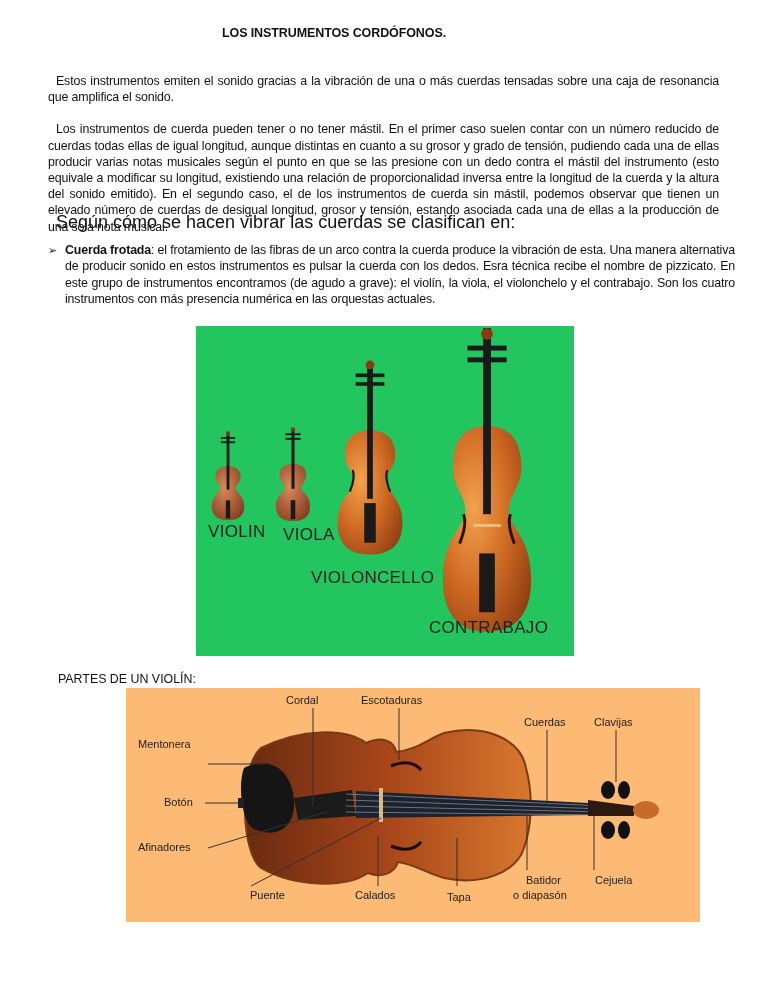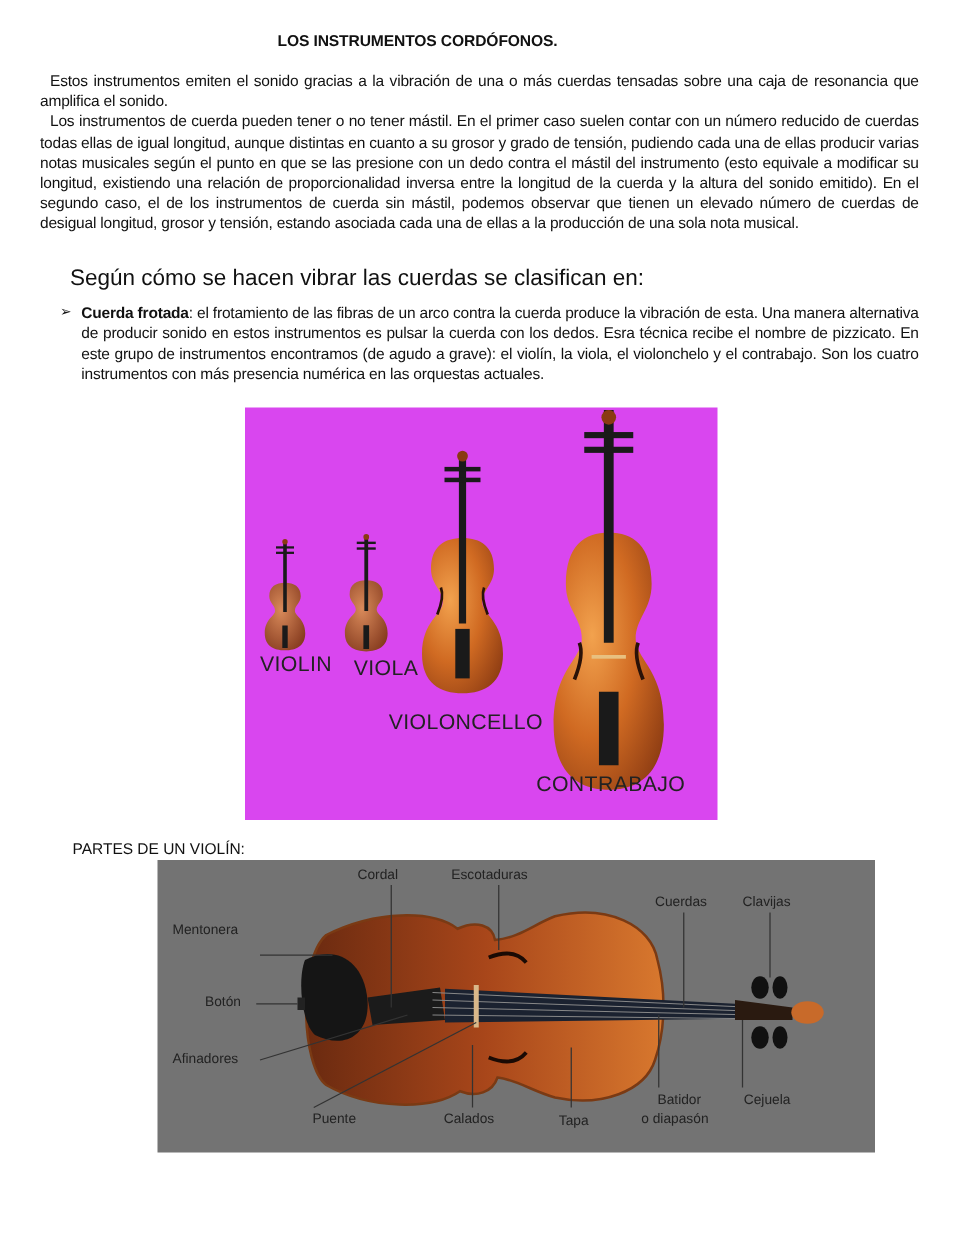--- a/index.html
+++ b/index.html
@@ -3,31 +3,31 @@
 <meta charset="utf-8">
 <style>
   html, body { margin: 0; padding: 0; background: #ffffff; }
   body { width: 768px; height: 994px; position: relative; overflow: hidden;
          font-family: "Liberation Sans", sans-serif; color: #111; }
   .page { position: absolute; left: 0; top: 0; width: 768px; height: 994px; }
   .title { position: absolute; top: 26px; left: 0; width: 668px; text-align: center;
            font-size: 12.5px; font-weight: bold; letter-spacing: -0.1px; }
   .para { position: absolute; left: 32px; width: 703px; font-size: 12.4px; line-height: 16.2px;
           text-align: justify; letter-spacing: -0.15px; }
-  .para p { margin: 0; text-indent: 8px; }
+  .para p { margin: 16px; text-indent: 8px; }
   .p1 { top: 57px; }
   .classify { position: absolute; left: 56px; top: 212px; font-size: 18px; }
   .bullet { position: absolute; left: 48px; top: 242px; width: 687px; font-size: 12.4px;
             line-height: 16.4px; text-align: justify; letter-spacing: -0.15px; }
   .bullet .arrow { position: absolute; left: 0; top: 0; font-size: 11px; }
   .bullet .body { margin-left: 17px; }
   .bullet b { font-weight: bold; }
-  .instruments { position: absolute; left: 196px; top: 326px; width: 378px; height: 330px; background: #d946ef; }
+  .instruments { position: absolute; left: 196px; top: 326px; width: 378px; height: 330px; background: #22c55e; }
   .parts-heading { position: absolute; left: 58px; top: 672px; font-size: 12.4px; }
-  .violin-diagram { position: absolute; left: 126px; top: 688px; width: 574px; height: 234px; background: #737373; }
+  .violin-diagram { position: absolute; left: 126px; top: 688px; width: 574px; height: 234px; background: #fdba74; }
   .lbl { position: absolute; font-size: 11px; color: #222; white-space: nowrap; }
   .ilbl { position: absolute; font-size: 17px; color: #222; letter-spacing: 0.3px; white-space: nowrap; }
 </style>
 </head>
 <body>
 
 <div class="page">
 
   <div class="title">LOS INSTRUMENTOS CORDÓFONOS.</div>
 

